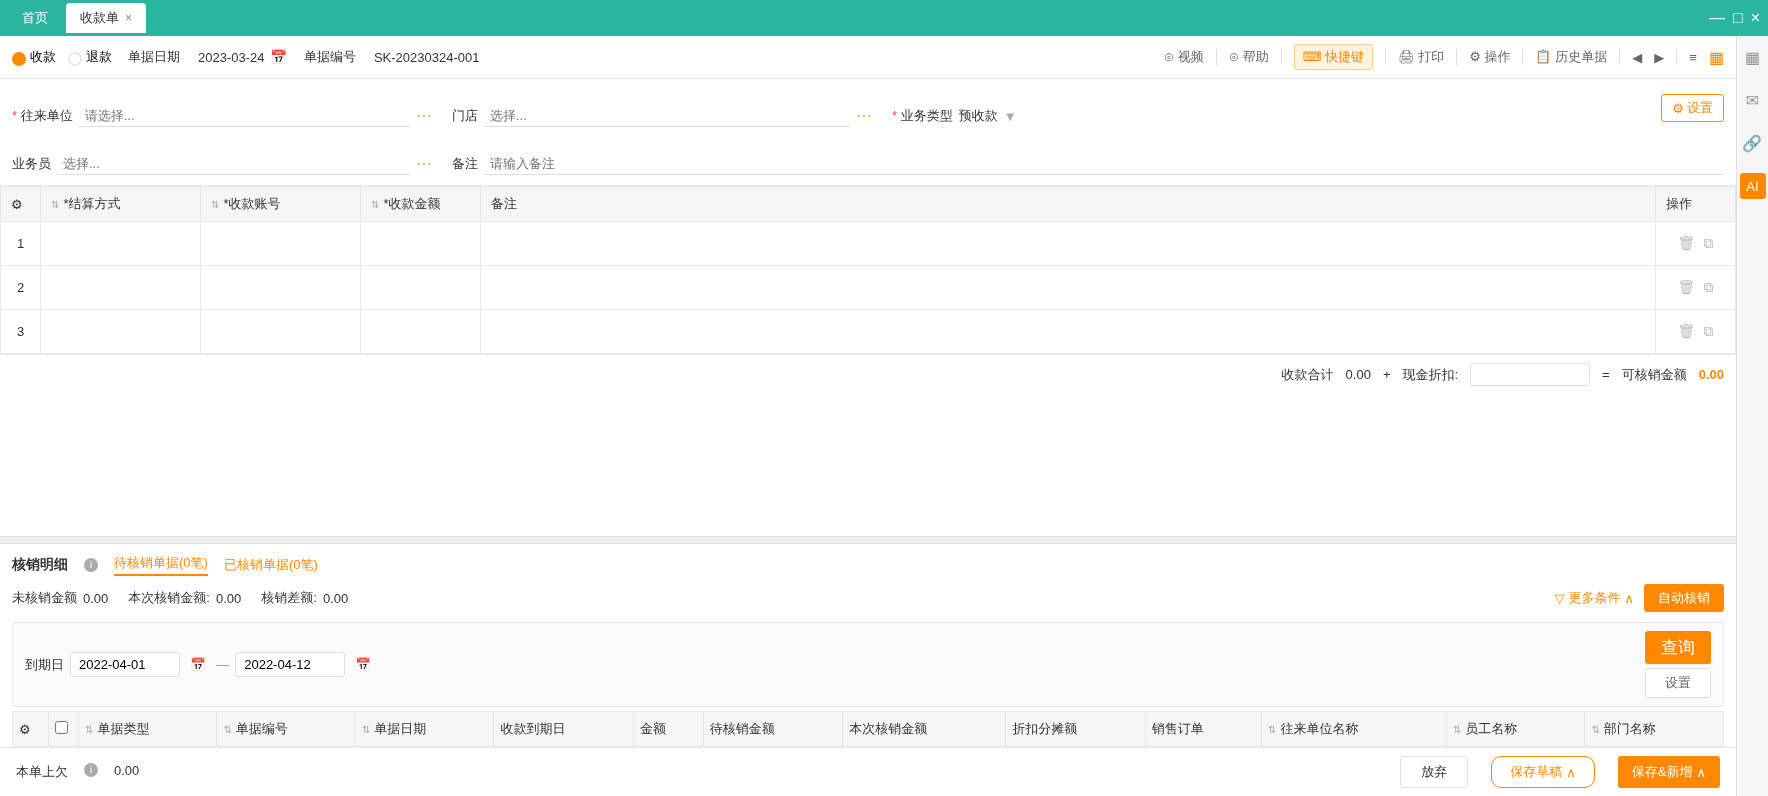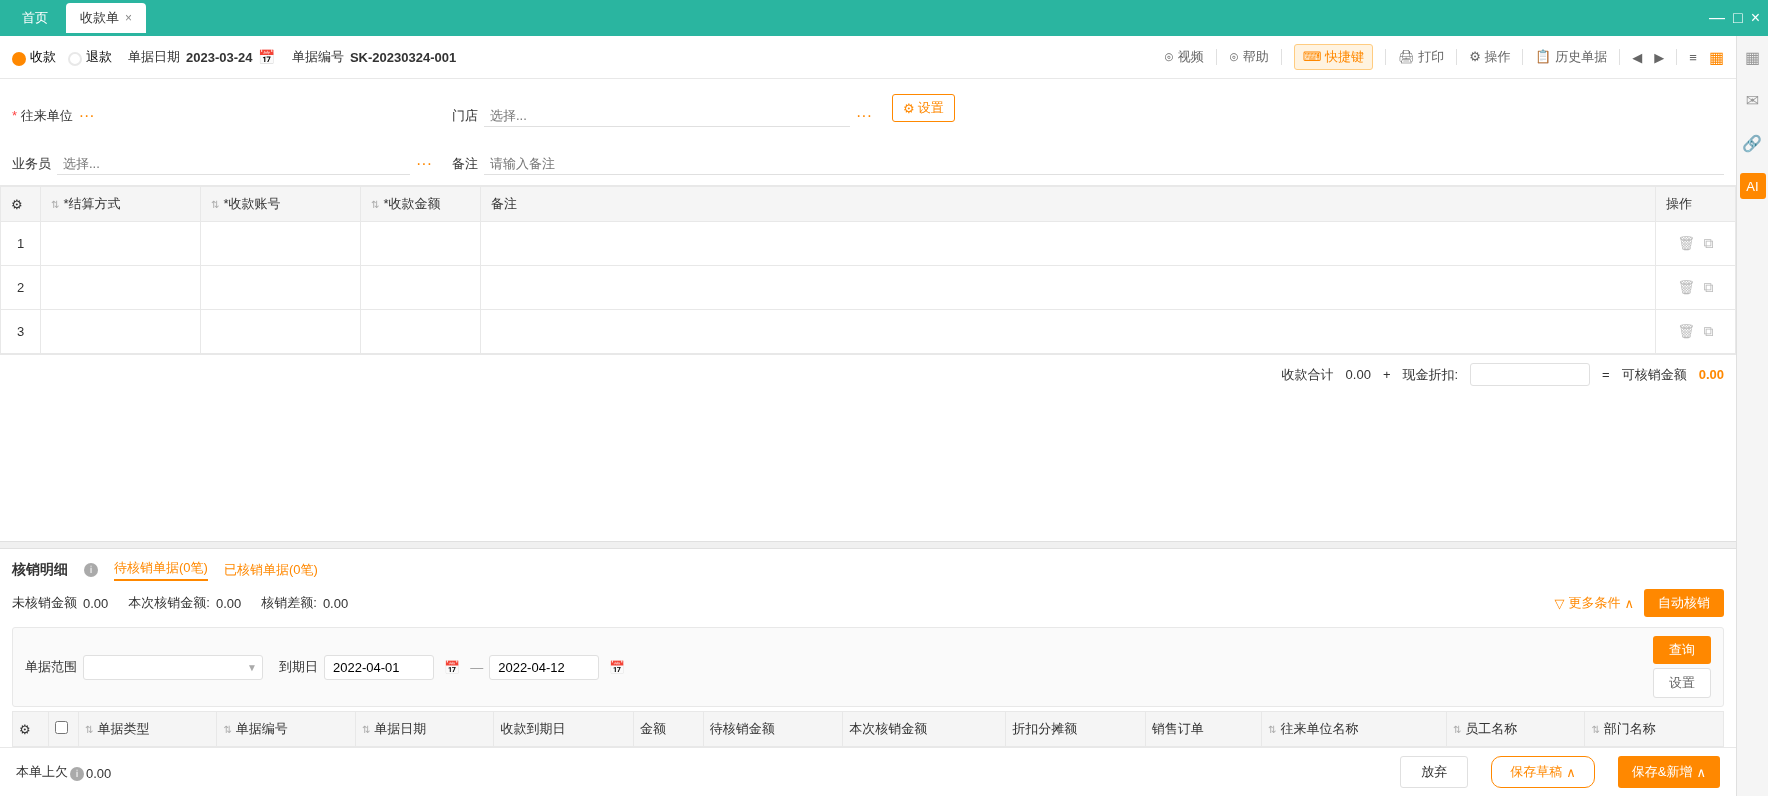--- a/index.html
+++ b/index.html
@@ -55,21 +55,21 @@
     }
     .radio-group { display: flex; align-items: center; gap: 12px; }
     .radio-item { display: flex; align-items: flex-end; gap: 4px; cursor: pointer; }
     .radio-dot {
       width: 14px; height: 14px; border-radius: 50%;
       border: 2px solid #e8e8e8;
     }
     .radio-dot.active { border-color: #ff8800; background: #ff8800; }
     .toolbar-field { display: flex; align-items: center; gap: 6px; }
     .toolbar-label { color: #333; white-space: nowrap; }
-    .toolbar-value { color: #333; font-weight: bold; }
+    .toolbar-value { color: #333; font-weight: normal; margin-left: 12px; }
     .toolbar-icon { color: #aaa; cursor: pointer; font-size: 14px; }
     .toolbar-right {
       margin-left: auto;
       display: flex;
       align-items: center;
       gap: 12px;
       color: #666;
     }
     .toolbar-right-item {
       display: flex; align-items: center; gap: 3px; cursor: pointer; color: #666;
@@ -250,21 +250,21 @@
       outline: none;
     }
     .date-sep { color: #999; }
     .query-btn {
       background: #ff8800;
       color: #fff;
       border: none;
       padding: 5px 16px;
       border-radius: 3px;
       cursor: pointer;
-      font-size: 13px;
+      font-size: 17px;
     }
     .settings-btn-outline {
       background: #fff;
       color: #666;
       border: 1px solid #e0e0e0;
       padding: 5px 14px;
       border-radius: 3px;
       cursor: pointer;
       font-size: 13px;
     }
@@ -293,21 +293,21 @@
     
     .footer {
       display: flex;
       align-items: center;
       padding: 8px 16px;
       border-top: 1px solid #e8e8e8;
       background: #fff;
       justify-content: space-between;
       margin-top: auto;
     }
-    .footer-info { display: flex; align-items: flex-end; gap: 2px; color: #333; }
+    .footer-info { display: flex; align-items: flex-start; gap: 16px; color: #333; }
     .footer-actions { display: flex; gap: 23px; }
     .btn-abandon {
       background: #fff;
       border: 1px solid #e0e0e0;
       color: #333;
       padding: 6px 20px;
       border-radius: 3px;
       cursor: pointer;
       font-size: 13px;
     }
@@ -431,29 +431,38 @@
       </div>
     </div>
 
     <div class="form-area">
       <div class="form-row">
         <div class="form-field" style="max-width:420px;">
           <span class="form-field-label">
             <span class="required">*</span>
             <span>往来单位</span>
           </span>
+          <input class="form-input" type="text" placeholder="请选择..." style="">
           <span class="more-btn">···</span>
         </div>
 
         <div class="form-field" style="max-width:420px;">
           <span class="form-field-label">门店</span>
           <input class="form-input" type="text" placeholder="选择..." style="">
           <span class="more-btn">···</span>
         </div>
 
+        <div class="form-field">
+          <span class="form-field-label">
+            <span class="required">*</span>
+            <span>业务类型</span>
+          </span>
+          <span class="select-value">预收款</span>
+          <span class="select-arrow">▼</span>
+        </div>
 
         <button class="setting-btn">
           <span>⚙</span>
           <span>设置</span>
         </button>
       </div>
 
       <div class="form-row">
         <div class="form-field" style="max-width:420px;">
           <span class="form-field-label">业务员</span>
@@ -589,28 +598,20 @@
             <span>▽</span>
             <span>更多条件</span>
             <span>∧</span>
           </span>
           <button class="auto-btn">自动核销</button>
         </div>
       </div>
     </div>
 
     <div class="filter-row">
-      <div class="filter-field">
-        <span class="filter-label">单据范围</span>
-        <div class="select-wrap">
-          <select class="filter-select">
-            <option></option>
-          </select>
-        </div>
-      </div>
 
       <div class="filter-field">
         <span class="filter-label">到期日</span>
         <input class="date-input" type="text" value="2022-04-01" style="">
         <span style="color:#aaa; margin:0 4px;">📅</span>
         <span class="date-sep">—</span>
         <input class="date-input" type="text" value="2022-04-12" style="">
         <span style="color:#aaa; margin:0 4px;">📅</span>
       </div>
 

